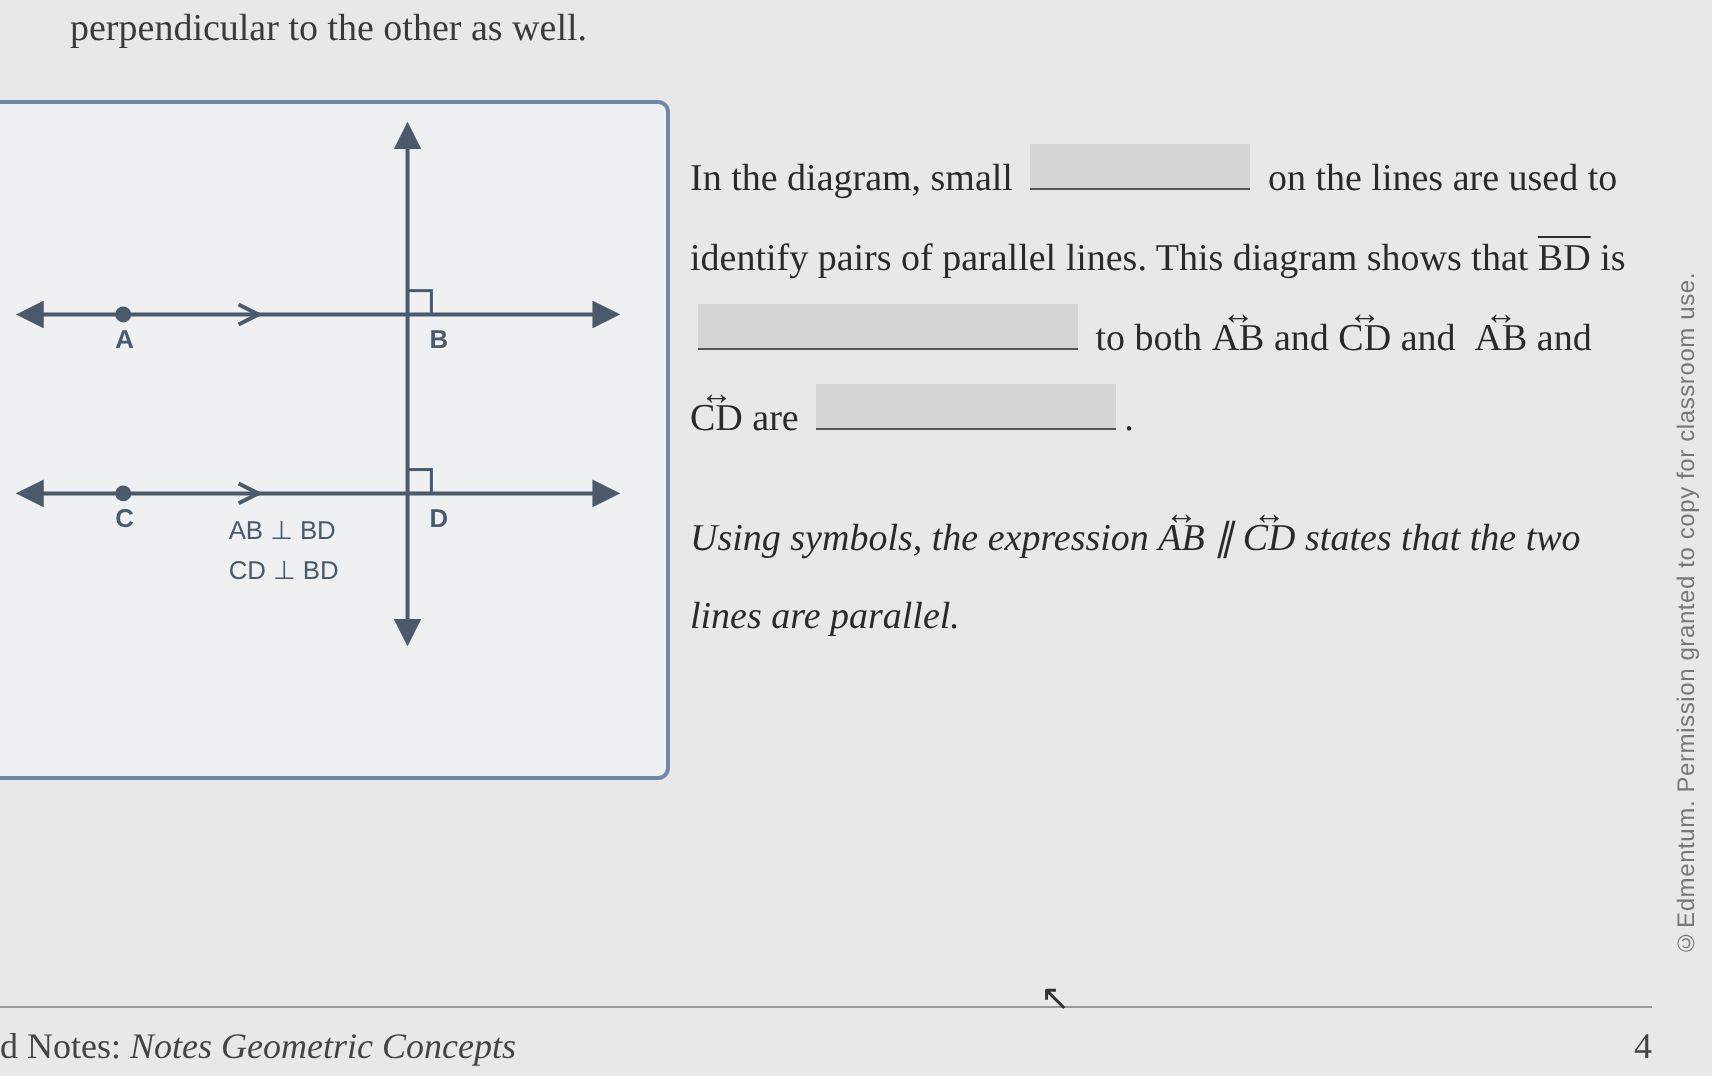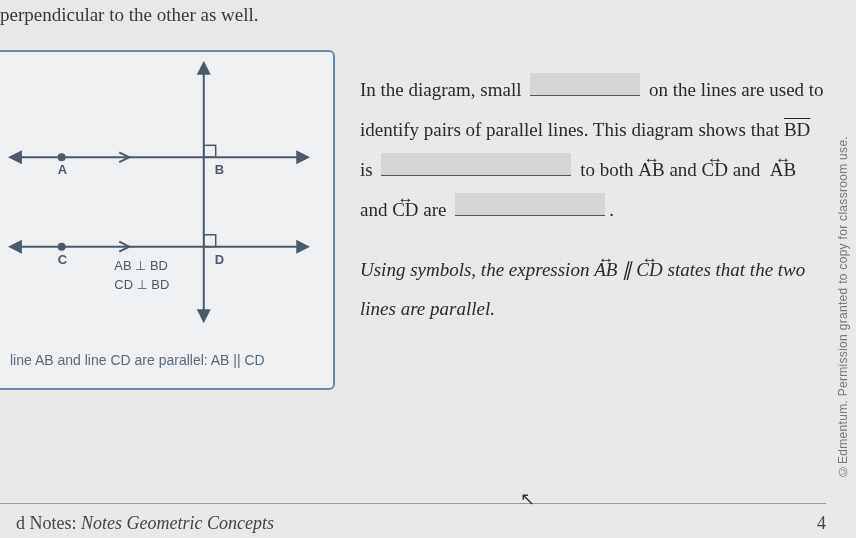--- a/index.html
+++ b/index.html
@@ -11,20 +11,21 @@
     position: relative;
     overflow: hidden;
     color: #333;
   }
   .top-text {
     position: absolute;
     top: 4px;
     left: 0;
     font-size: 19px;
     color: #3a3a3a;
+    padding-left: 35px;
   }
   .diagram-box {
     position: absolute;
     top: 50px;
     left: 0;
     width: 335px;
     height: 340px;
     border: 2px solid #6a8ba8;
     border-left: none;
     border-radius: 0 6px 6px 0;
@@ -37,21 +38,21 @@
   .caption {
     font-family: Arial, sans-serif;
     font-size: 14px;
     color: #5a6a7a;
     padding: 6px 10px;
     font-weight: 500;
   }
   .content {
     position: absolute;
     top: 70px;
-    left: 360px;
+    left: 345px;
     right: 30px;
     font-size: 19px;
     line-height: 2.1;
     color: #2a2a2a;
   }
   .blank {
     display: inline-block;
     border-bottom: 1.5px solid #555;
     min-width: 110px;
     height: 1.2em;
@@ -94,21 +95,21 @@
     border-top: 1px solid #999;
   }
   .footer-text {
     position: absolute;
     bottom: 4px;
     left: 0;
     font-size: 18px;
     font-style: italic;
     color: #444;
   }
-  .footer-text .prefix { font-style: normal; padding-left: 16px; }
+  .footer-text .prefix { font-style: normal; }
   .page-num {
     position: absolute;
     bottom: 4px;
     right: 30px;
     font-size: 18px;
     color: #444;
   }
   .cursor {
     position: absolute;
     bottom: 28px;
@@ -158,21 +159,20 @@
     <circle cx="62" cy="195" r="4" fill="#4a5a6a"></circle>
 
     <text x="58" y="122" class="dlabel">A</text>
     <text x="216" y="122" class="dlabel">B</text>
     <text x="58" y="212" class="dlabel">C</text>
     <text x="216" y="212" class="dlabel">D</text>
 
     <text x="115" y="218" class="dnote">AB ⊥ BD</text>
     <text x="115" y="238" class="dnote">CD ⊥ BD</text>
   </svg>
-  <div class="caption">line AB and line CD are parallel: AB || CD</div>
 </div>
 
 <div class="content">
   <div>
     <span>In the diagram, small</span>
     <span class="blank"></span>
     <span>on the lines are</span>
     <span>used to identify pairs of parallel lines. This diagram</span>
     <span>shows that</span>
     <span class="overline">BD</span>

